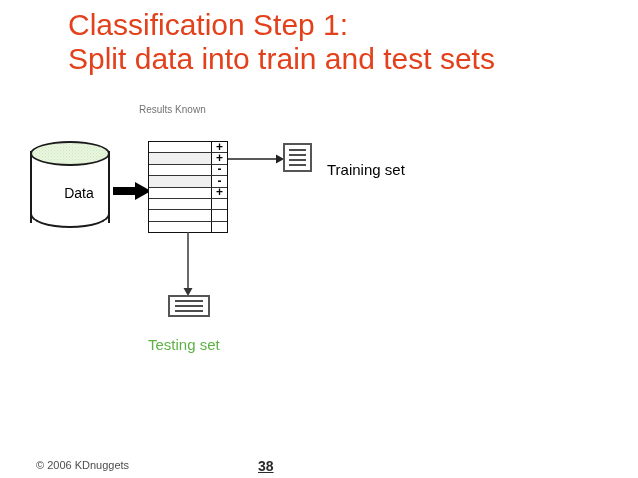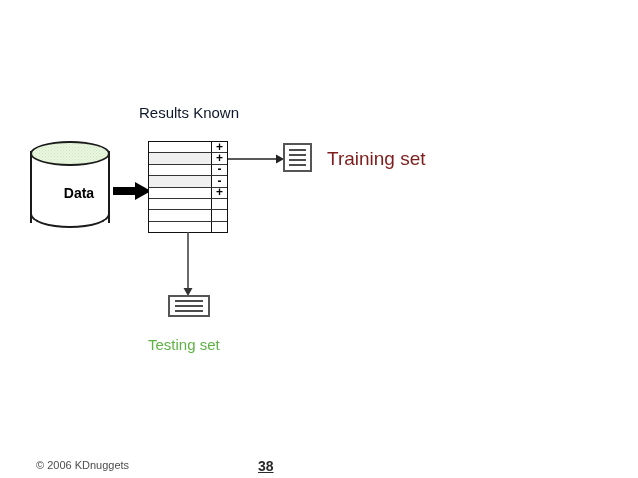--- a/index.html
+++ b/index.html
@@ -40,22 +40,22 @@
     left: 150px;
     top: 81px;
     font-size: 15px;
     color: #000000;
     white-space: nowrap;
   }
   #label-results-known {
     position: absolute;
     left: 139px;
     top: 104px;
-    font-size: 15px;
-    color: #0f172a;
+    font-size: 10px;
+    color: #737373;
     white-space: nowrap;
   }
 
   
   #data-cylinder {
     position: absolute;
     left: 30px;
     top: 141px;
     width: 84px;
     height: 94px;
@@ -99,21 +99,21 @@
     background-size: 3px 3px, 3px 3px;
     background-position: 0 0, 1.5px 1.5px;
   }
   #cyl-label {
     position: absolute;
     left: 0px;
     top: 44px;
     width: 98px;
     text-align: center;
     font-size: 14px;
-    font-weight: bold;
+    font-weight: normal;
     color: #000000;
   }
 
   
   #arrow-data-to-table {
     position: absolute;
     left: 113px;
     top: 182px;
     width: 40px;
     height: 18px;
@@ -197,23 +197,23 @@
     flex-direction: column;
     justify-content: space-between;
   }
   #training-icon .doc-line {
     height: 2px;
     background: #4d4d4d;
   }
   #label-training-set {
     position: absolute;
     left: 327px;
-    top: 148px;
-    font-size: 19px;
-    color: #7f1d1d;
+    top: 161px;
+    font-size: 15px;
+    color: #000000;
     white-space: nowrap;
   }
 
   #testing-icon {
     position: absolute;
     left: 168px;
     top: 295px;
     width: 42px;
     height: 22px;
     border: 2px solid #555555;
@@ -254,20 +254,24 @@
     font-weight: bold;
     color: #2b2b2b;
     text-decoration: underline;
   }
 </style>
 </head>
 <body>
 
 <div id="slide">
 
+  <div id="title-block">
+    <div class="title-line">Classification Step 1:</div>
+    <div class="title-line">Split data into train and test sets</div>
+  </div>
 
   <div id="label-results-known">Results Known</div>
 
   <div id="data-cylinder">
     <div id="cyl-body"></div>
     <div id="cyl-bottom"></div>
     <div id="cyl-top"></div>
     <div id="cyl-label">Data</div>
   </div>
 

